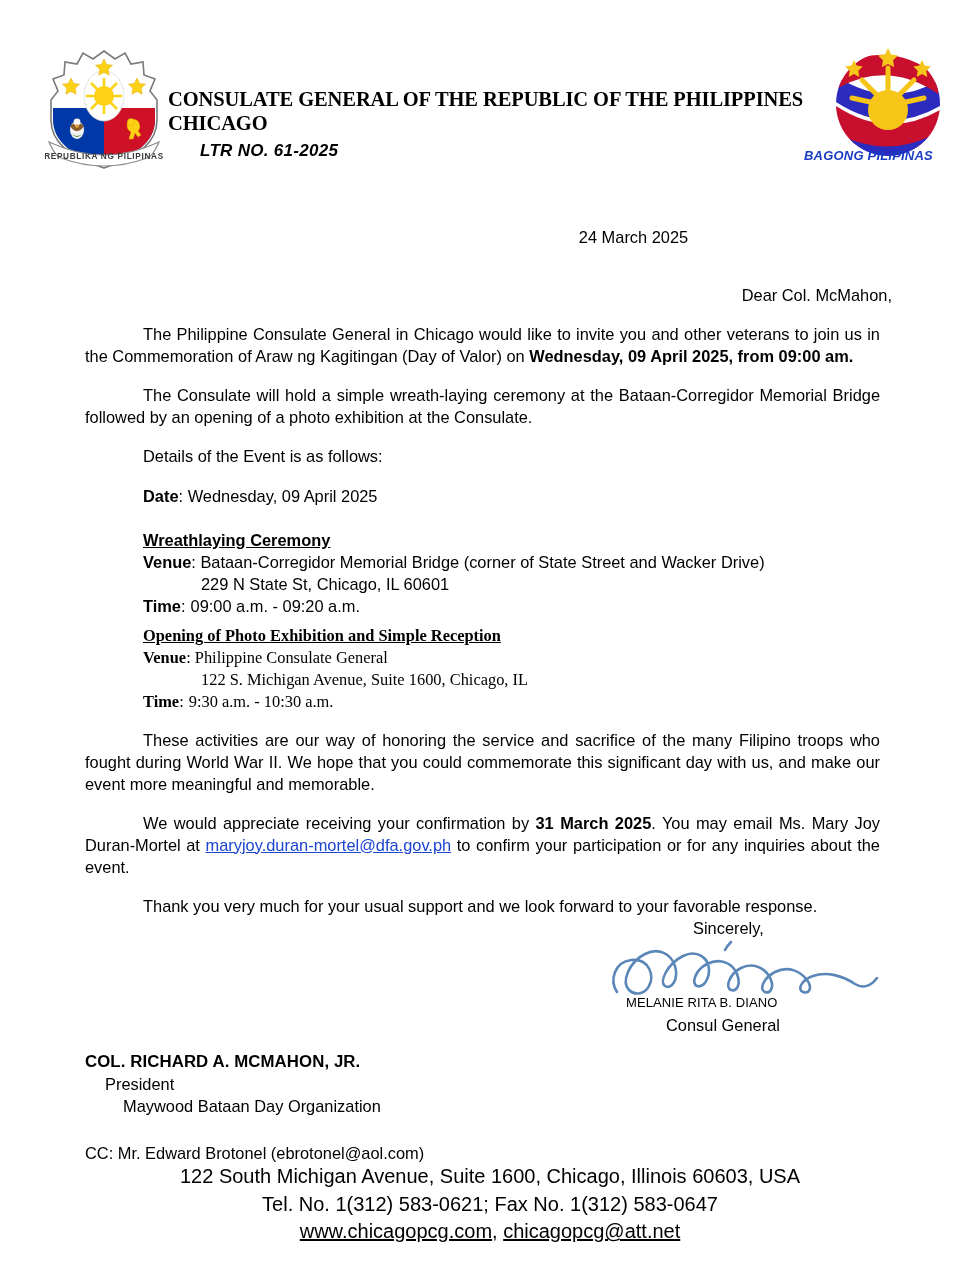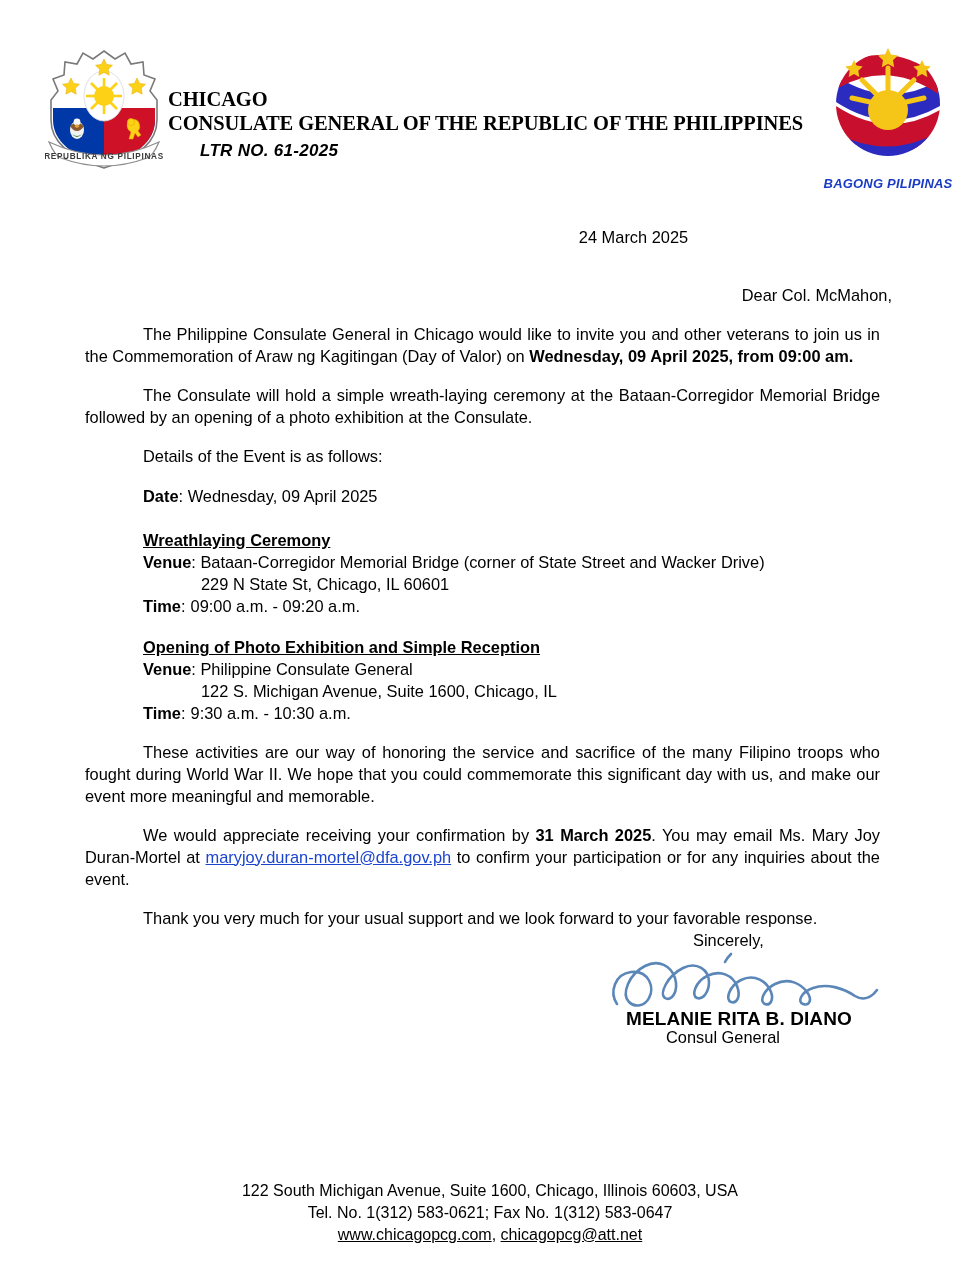--- a/index.html
+++ b/index.html
@@ -66,28 +66,26 @@
     right: 8px;
     top: 32px;
     width: 168px;
     height: 140px;
   }
   .bagong-caption {
     position: absolute;
     right: 8px;
     top: 148px;
     width: 168px;
-    text-align: center;
     font-family: "Liberation Sans", sans-serif;
     font-weight: bold;
     font-style: italic;
     font-size: 13px;
     color: #1a3cc4;
     letter-spacing: 0.2px;
-    margin-top: 28px;
   }
 
   
   .content {
     position: relative;
     padding: 0 88px 0 85px;
     font-size: 16.4px;
     line-height: 1.33;
   }
 
@@ -118,21 +116,21 @@
   .date-detail {
     margin-top: 19px;
     text-indent: 58px;
   }
 
   .event-block {
     margin-top: 22px;
     margin-left: 58px;
     line-height: 1.33;
   }
-  .event-block.second { margin-top: 20px; }
+  .event-block.second { margin-top: 8px; font-family: Liberation Serif, serif; }
 
   .event-title {
     font-weight: bold;
     text-decoration: underline;
     display: inline-block;
   }
   .event-row { white-space: nowrap; }
   .event-row .lbl { font-weight: bold; }
   .event-addr { padding-left: 58px; }
   .time-val { padding-left: 5px; }
@@ -159,22 +157,22 @@
     left: 520px;
     top: 22px;
     width: 290px;
     height: 62px;
     pointer-events: none;
   }
   .sig-name {
     position: absolute;
     left: 541px;
     top: 76px;
-    font-weight: bold;
-    font-size: 19px;
+    font-weight: normal;
+    font-size: 13px;
     letter-spacing: 0.1px;
   }
   .sig-title {
     position: absolute;
     left: 581px;
     top: 97px;
     font-size: 16.4px;
   }
 
   
@@ -192,21 +190,21 @@
 
   .cc-line { margin-top: 24px; }
 
   
   .footer {
     position: absolute;
     left: 0;
     right: 0;
     bottom: 22px;
     text-align: center;
-    font-size: 16px;
+    font-size: 20px;
     line-height: 1.38;
   }
   .footer .flink {
     text-decoration: underline;
     color: #000000;
   }
 </style>
 </head>
 <body>
 
@@ -249,22 +247,22 @@
       <g fill="#fcd116" stroke="#e0a800" stroke-width="0.5">
         <path d="M86 74 q6-2 8 3 q2 5 -1 8 l3 4 -3 2 -3-4 -2 6 -4 0 2-7
                  q-4-2 -4-7 q0-4 4-5Z"></path>
         <circle cx="86" cy="76" r="3.6"></circle>
       </g>
       <path d="M4 96 q55 26 110 0 q-6 14 -12 16 q-43 16 -86 0 q-6-2 -12-16Z" fill="#ffffff" stroke="#8c8c8c" stroke-width="1.2"></path>
       <text x="59" y="113" font-family="Liberation Sans, sans-serif" font-size="8.2" font-weight="bold" fill="#3a3a3a" text-anchor="middle" letter-spacing="0.7">REPUBLIKA NG PILIPINAS</text>
     </svg>
 
     <div class="header-text">
+      <div class="org-name">CONSULATE GENERAL OF THE REPUBLIC OF THE PHILIPPINES</div>
       <div class="org-name">CHICAGO</div>
-      <div class="org-name">CONSULATE GENERAL OF THE REPUBLIC OF THE PHILIPPINES</div>
       <div class="ltr-no">LTR NO. 61-2025</div>
     </div>
 
     <svg class="bagong-logo" viewBox="0 0 168 140">
       <defs>
         <clipPath id="ballclip">
             <circle cx="84" cy="72" r="52"></circle>
           </clipPath>
       </defs>
       <g clip-path="url(#ballclip)">
@@ -339,20 +337,26 @@
                    C154 50 158 38 170 32 C184 25 196 32 202 40"></path>
           <path d="M202 40 C208 48 204 54 198 52 C192 50 196 40 208 36
                    C222 31 238 36 250 44 C258 49 266 46 272 38"></path>
           <path d="M120 10 C122 6 124 4 126 2"></path>
         </g>
       </svg>
       <div class="sig-name">MELANIE RITA B. DIANO</div>
       <div class="sig-title">Consul General</div>
     </div>
 
+    <div class="recipient">
+      <div class="r-name">COL. RICHARD A. MCMAHON, JR.</div>
+      <div class="r-role">President</div>
+      <div class="r-org">Maywood Bataan Day Organization</div>
+      <div class="cc-line">CC: Mr. Edward Brotonel (ebrotonel@aol.com)</div>
+    </div>
   </div>
 
   <div class="footer">
     <div>122 South Michigan Avenue, Suite 1600, Chicago, Illinois 60603, USA</div>
     <div>Tel. No. 1(312) 583-0621; Fax No. 1(312) 583-0647</div>
     <div><a class="flink" href="#">www.chicagopcg.com</a><span>, </span><a class="flink" href="#">chicagopcg@att.net</a></div>
   </div>
 
 </div>
 

